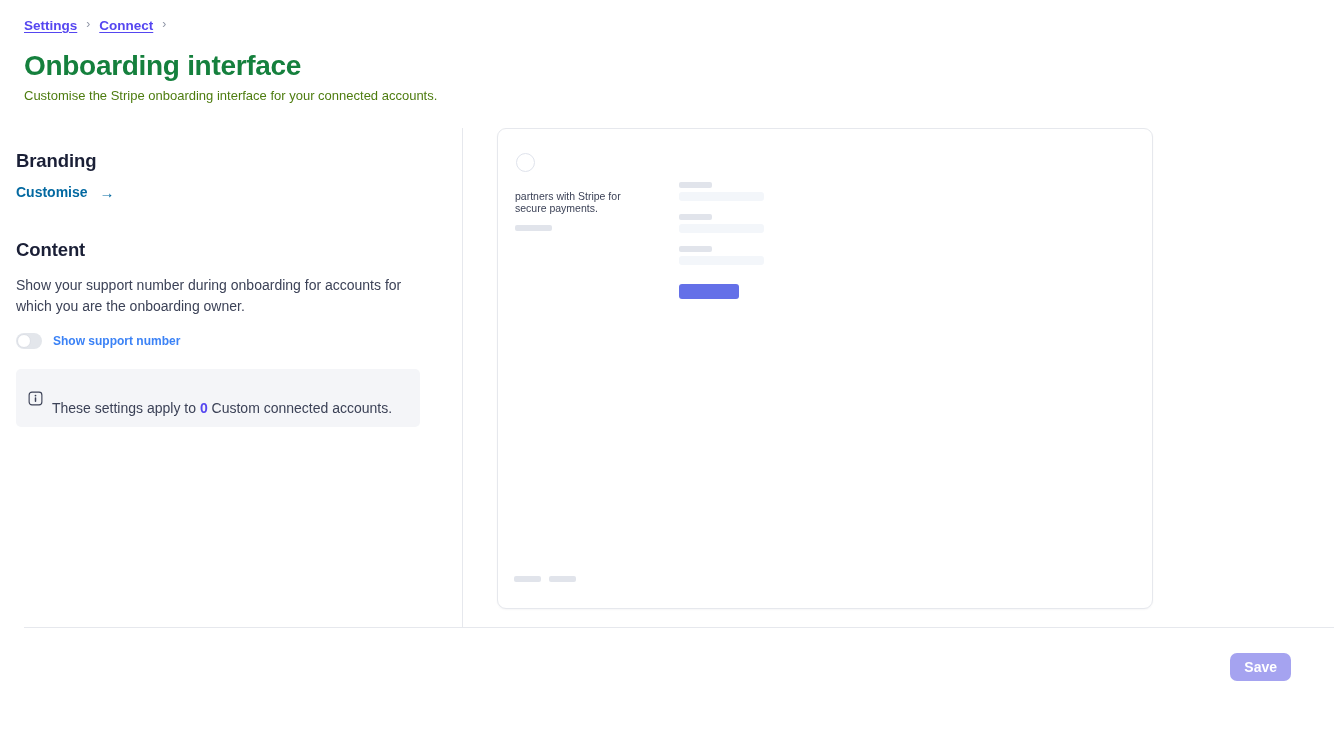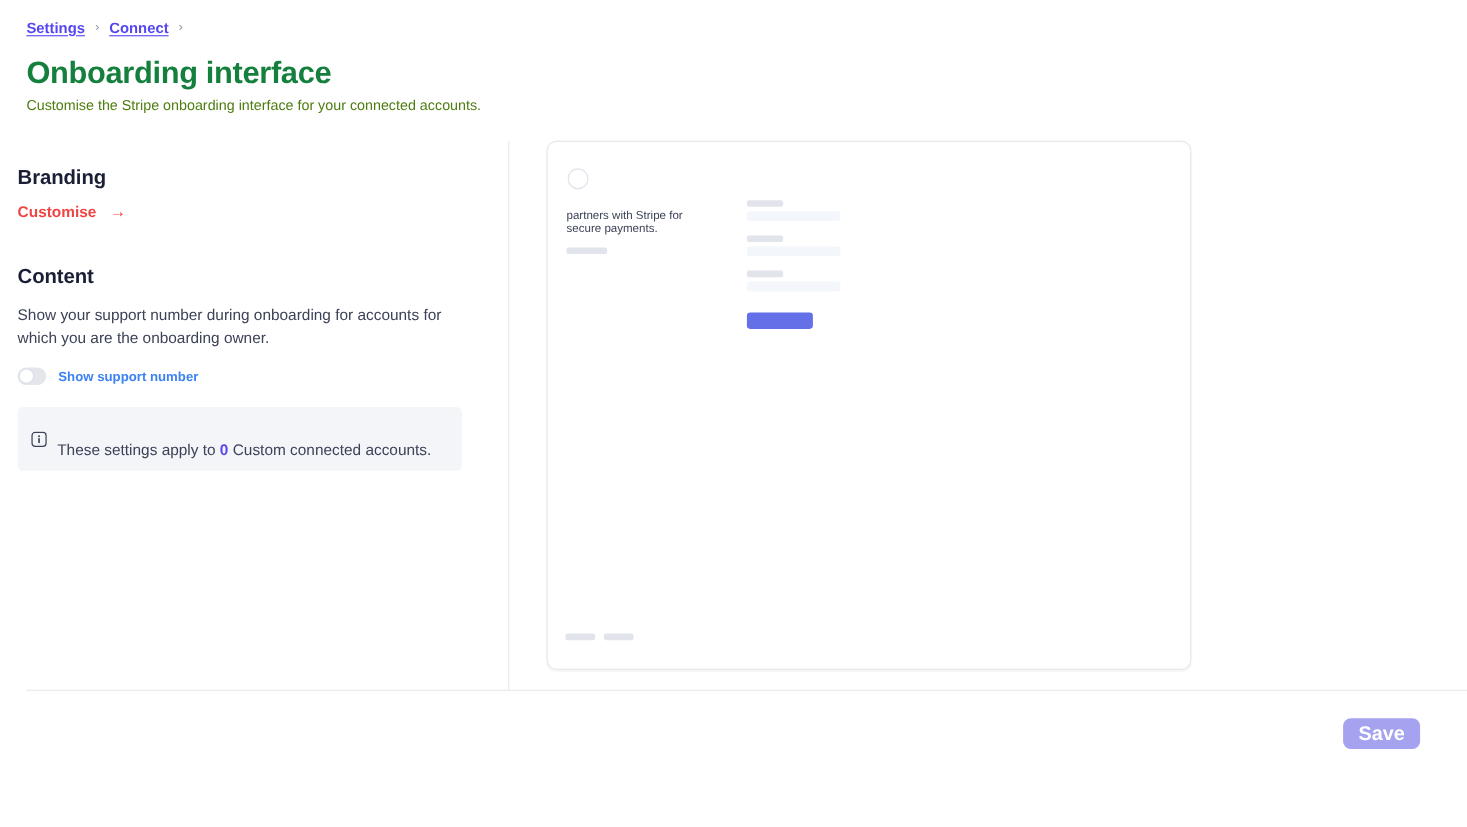--- a/index.html
+++ b/index.html
@@ -89,21 +89,21 @@
     color: #3c4257;
   }
 
   .arrow-link {
     display: inline-flex;
     align-items: center;
     gap: 12px;
     margin-top: 12px;
     font-size: 14px;
     font-weight: 700;
-    color: #ef4444;
+    color: #0369a1;
     cursor: pointer;
   }
   .arrow-link .arrow { font-size: 15px; line-height: 1; }
 
   .section-gap { height: 38px; }
 
   
   .toggle-row {
     display: flex;
     align-items: center;
@@ -164,21 +164,21 @@
     font-weight: 700;
   }
 
   
   .right-col {
     flex: 1;
     padding: 0 0 0 34px;
   }
 
   .preview-card {
-    width: 586px;
+    width: 656px;
     height: 481px;
     background: #ffffff;
     border: 1px solid #e6e8ed;
     border-radius: 9px;
     box-shadow: 0 1px 2px rgba(16,24,40,0.04);
     position: relative;
     overflow: hidden;
   }
 
   .pv-logo {
@@ -248,21 +248,21 @@
     position: absolute;
     right: 43px;
     top: 25px;
     height: 28px;
     padding: 0 14px;
     border: none;
     border-radius: 7px;
     background: #a5a3f0;
     color: #ffffff;
     font-family: "Liberation Sans", sans-serif;
-    font-size: 18px;
+    font-size: 14px;
     font-weight: 700;
     cursor: default;
   }
 </style>
 </head>
 <body>
 
 <div class="page">
 
   <div class="header">

